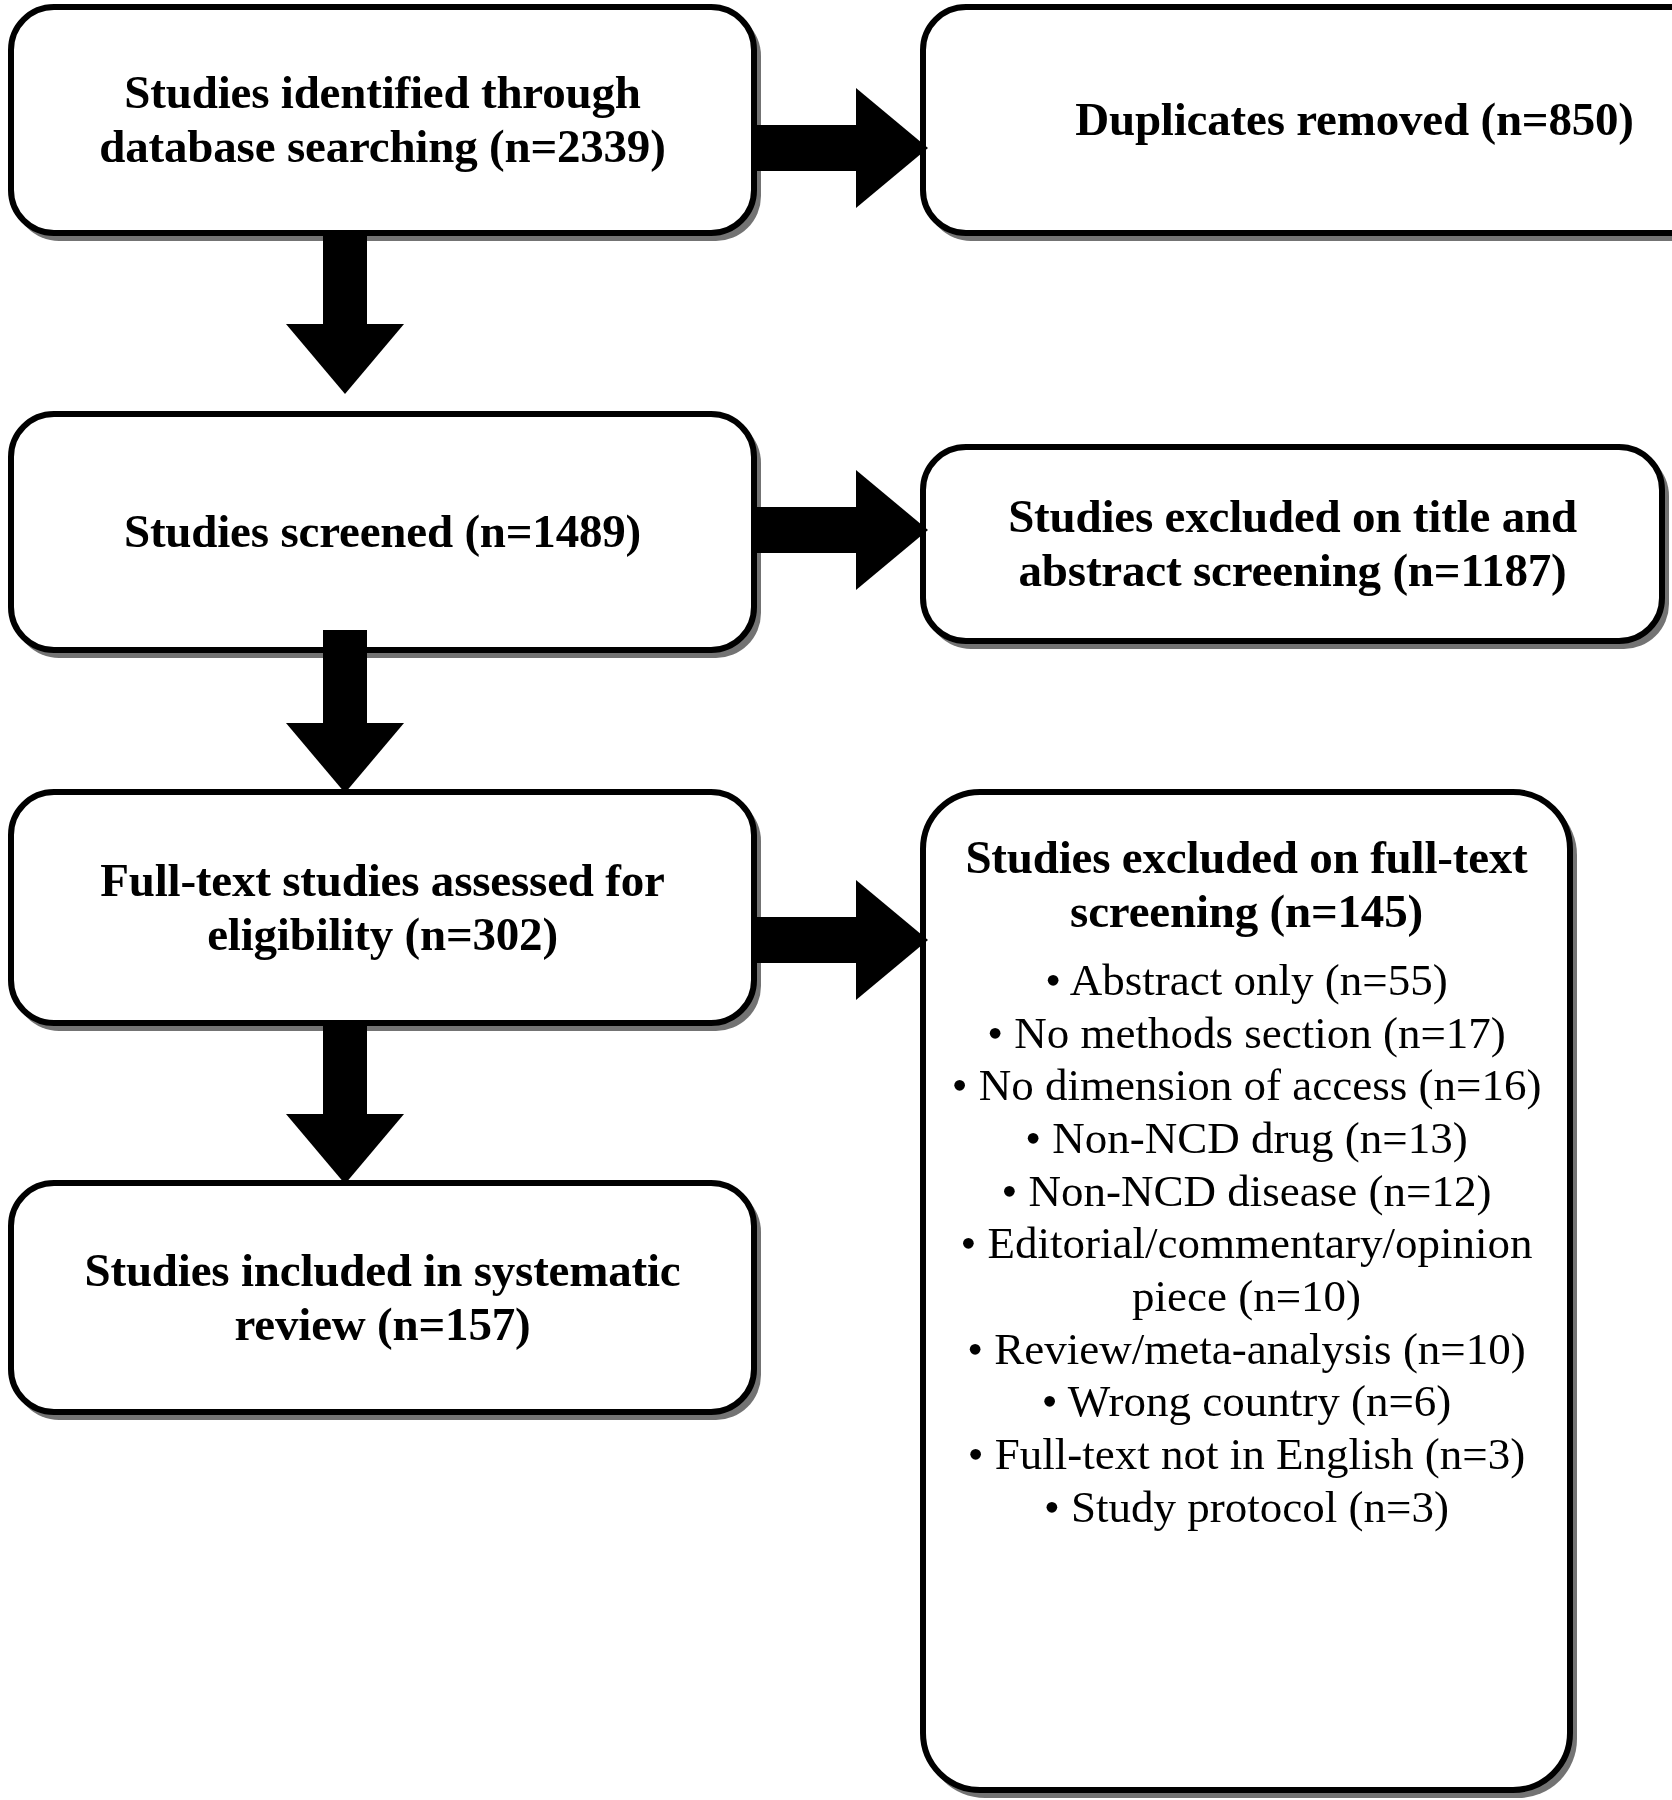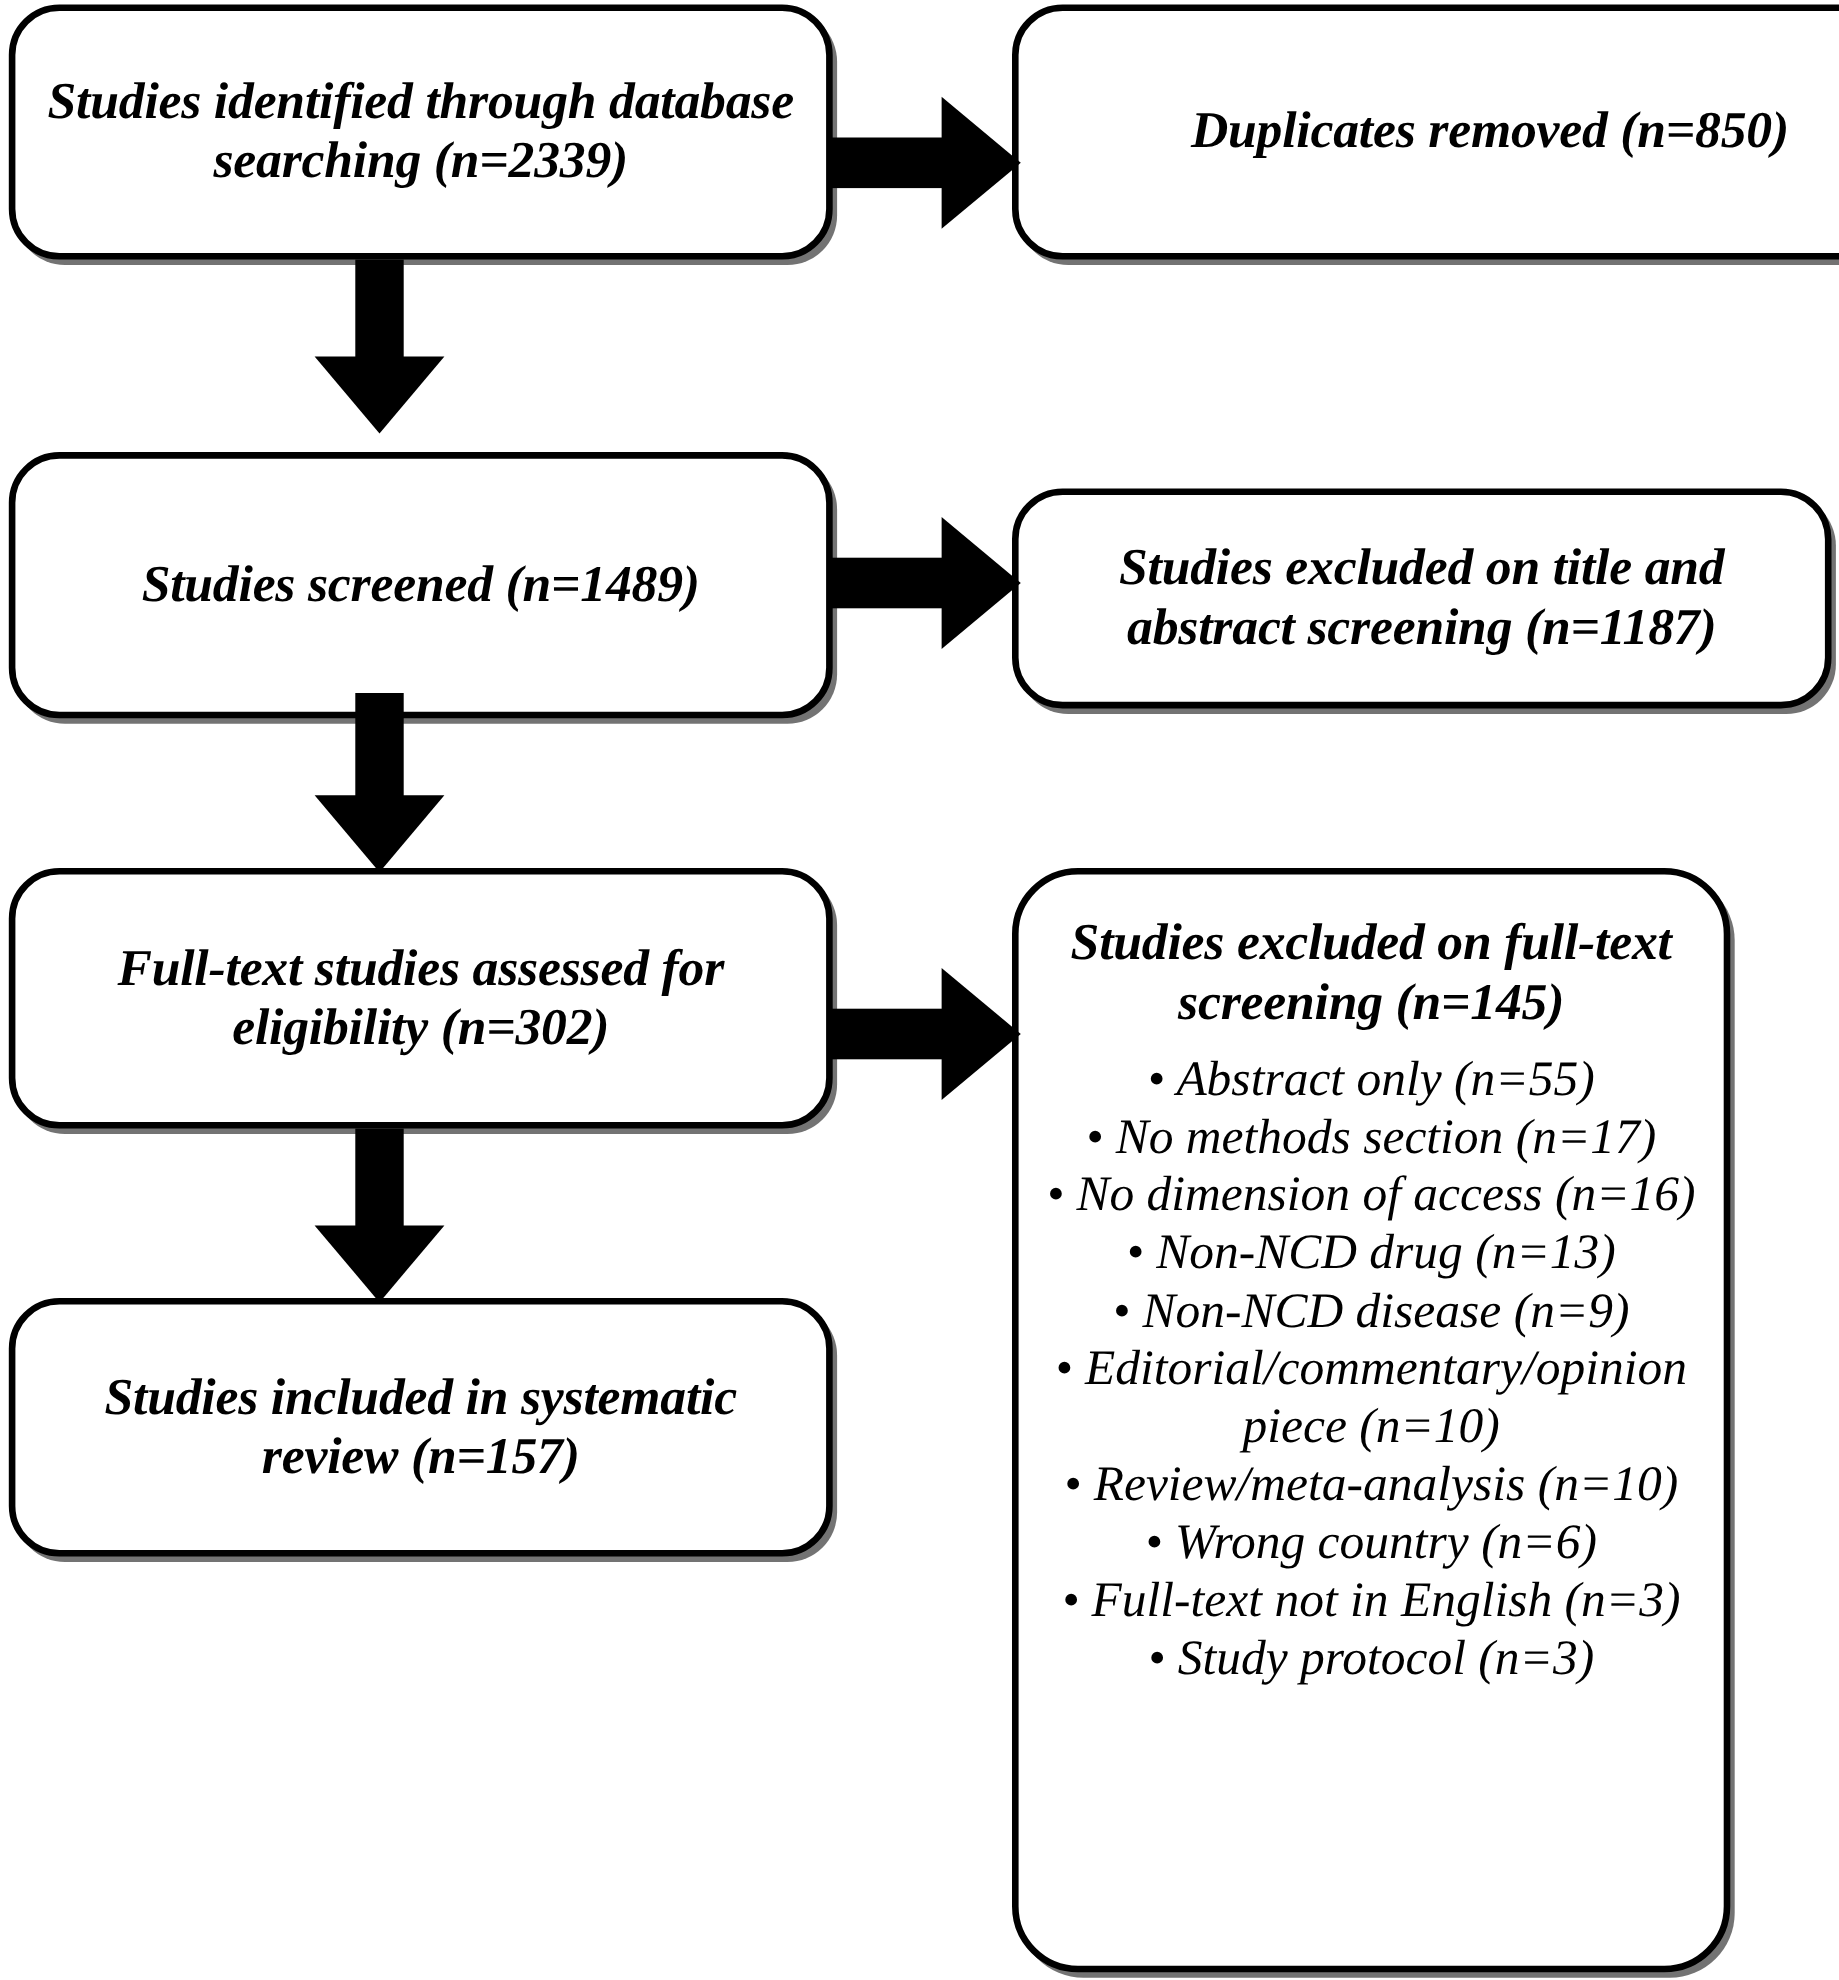--- a/index.html
+++ b/index.html
@@ -1,21 +1,21 @@
 <!DOCTYPE html>
 <html><head>
 <meta charset="utf-8">
 <style>
   html,body{margin:0;padding:0;background:#ffffff;}
   body{
     width:1672px;height:1800px;position:relative;overflow:hidden;
     font-family:"Liberation Serif","DejaVu Serif",serif;
     color:#000000;
   }
-  #diagram{position:absolute;inset:0;font-style:italic;}
+  #diagram{position:absolute;inset:0;}
 
   .box{
     position:absolute;
     box-sizing:border-box;
     background:#ffffff;
     border:6px solid #000000;
     border-radius:46px;
     display:flex;
     flex-direction:column;
     align-items:center;
@@ -146,21 +146,21 @@
     <div class="box-title">Studies included in systematic review (n=157)</div>
   </div>
 
   <div class="box" id="box-exclusions">
     <div class="box-title">Studies excluded on full-text screening (n=145)</div>
     <ul class="bullet-list" id="exclusion-reasons">
         <li>• Abstract only (n=55)</li>
         <li>• No methods section (n=17)</li>
         <li>• No dimension of access (n=16)</li>
         <li>• Non-NCD drug (n=13)</li>
-        <li>• Non-NCD disease (n=9)</li>
+        <li>• Non-NCD disease (n=12)</li>
         <li>• Editorial/commentary/opinion piece (n=10)</li>
         <li>• Review/meta-analysis (n=10)</li>
         <li>• Wrong country (n=6)</li>
         <li>• Full-text not in English (n=3)</li>
         <li>• Study protocol (n=3)</li>
       </ul>
   </div>
 
   <div class="arrow-down" id="arrow-down-1">
     <div class="shaft"></div>

